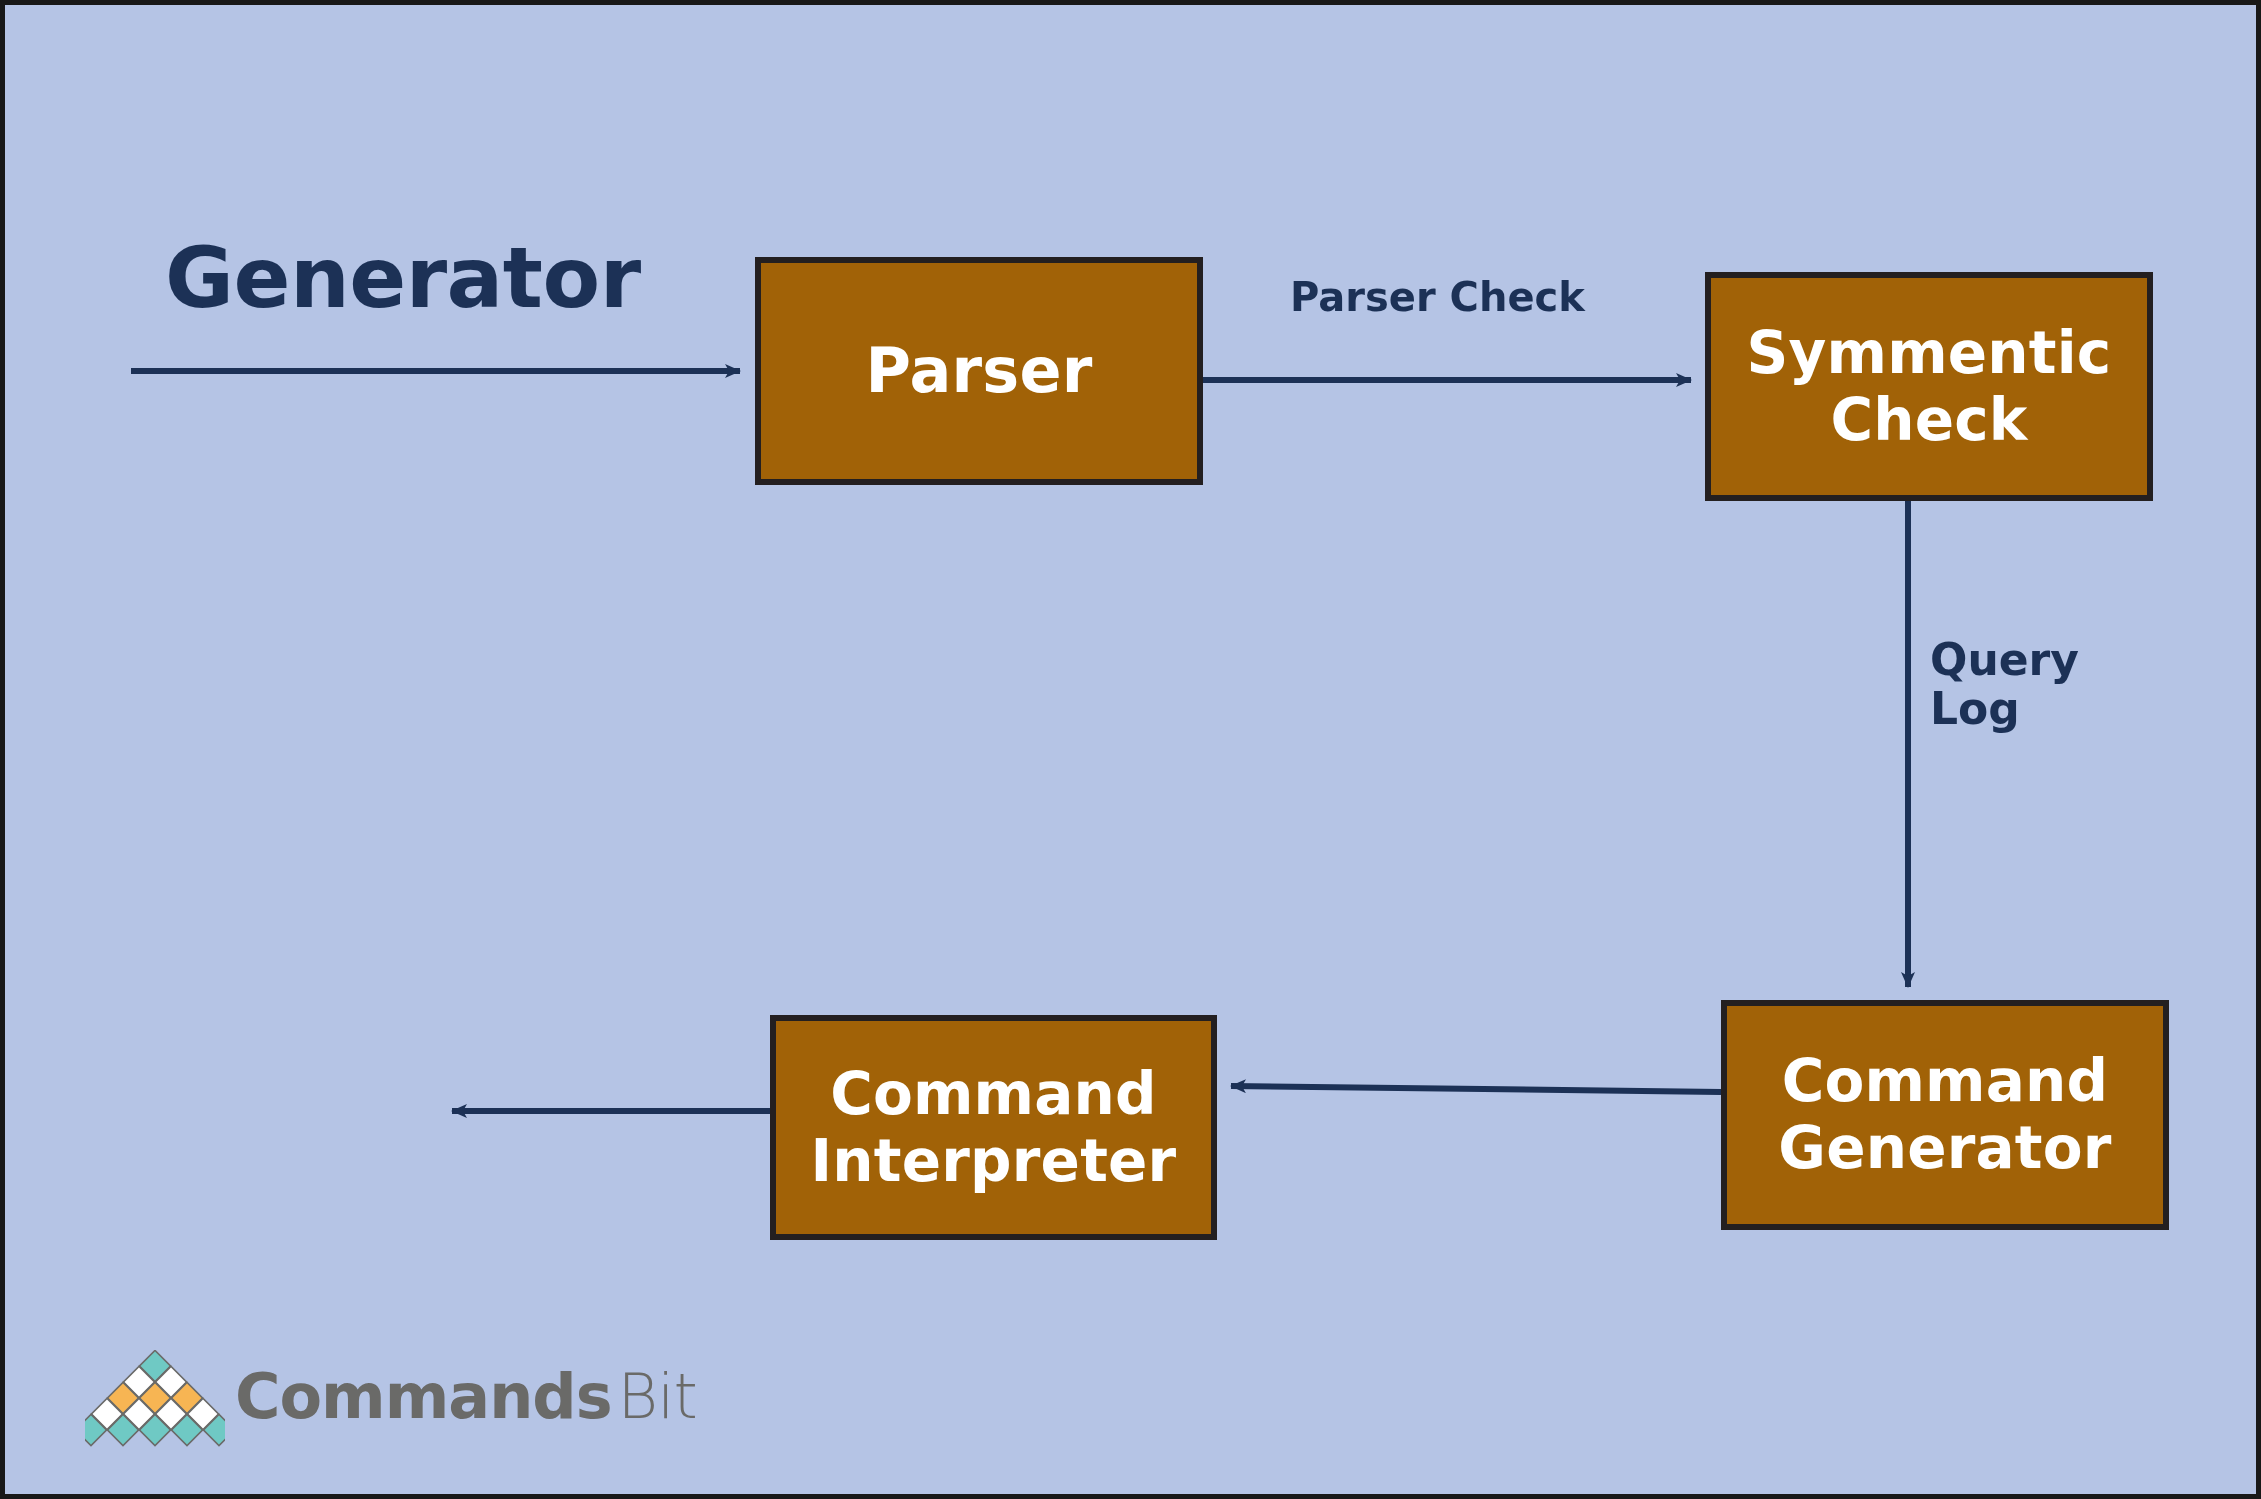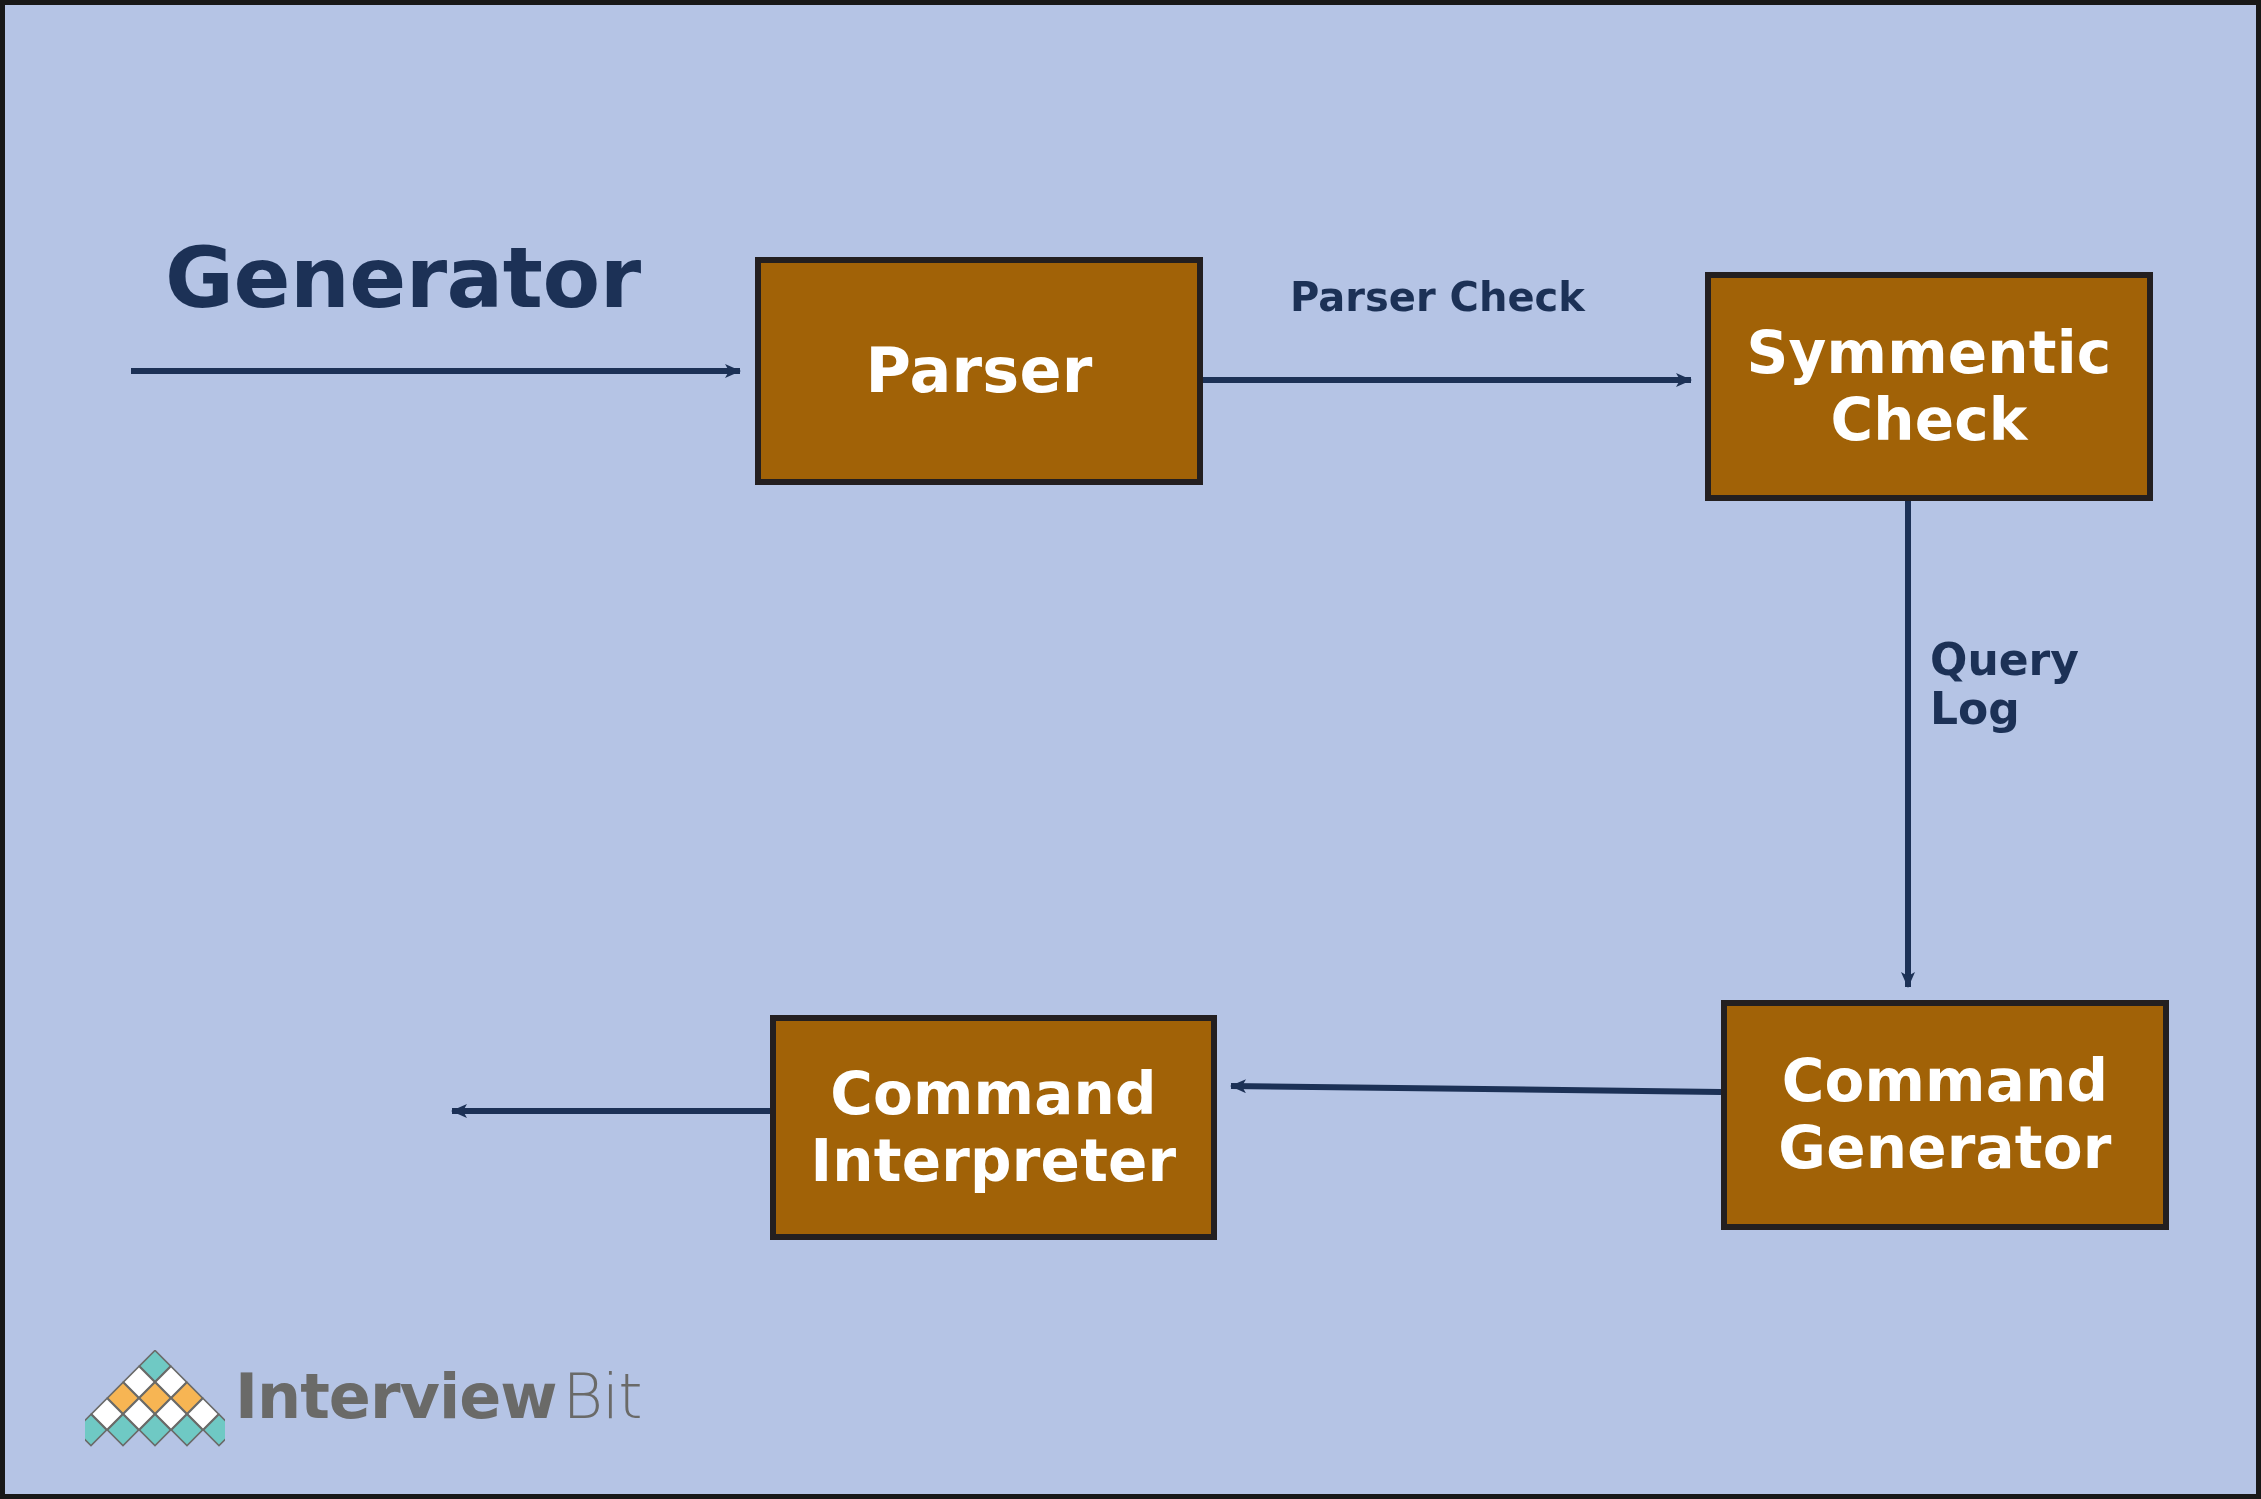--- a/index.html
+++ b/index.html
@@ -149,16 +149,16 @@
         <rect x="75" y="53" width="22" height="22" transform="rotate(45 86 64)" fill="#ffffff"></rect>
         <rect x="107" y="53" width="22" height="22" transform="rotate(45 118 64)" fill="#ffffff"></rect>
 
         <rect x="-5" y="69" width="22" height="22" transform="rotate(45 6 80)" fill="#6fc9c4"></rect>
         <rect x="27" y="69" width="22" height="22" transform="rotate(45 38 80)" fill="#6fc9c4"></rect>
         <rect x="59" y="69" width="22" height="22" transform="rotate(45 70 80)" fill="#6fc9c4"></rect>
         <rect x="91" y="69" width="22" height="22" transform="rotate(45 102 80)" fill="#6fc9c4"></rect>
         <rect x="123" y="69" width="22" height="22" transform="rotate(45 134 80)" fill="#6fc9c4"></rect>
       </g>
     </svg>
-    <div id="logo-text"><span class="bold">Interview</span><span class="thin">Bit</span></div>
+    <div id="logo-text"><span class="bold">Commands</span><span class="thin">Bit</span></div>
   </div>
 
 </div>
 
 </body></html>

